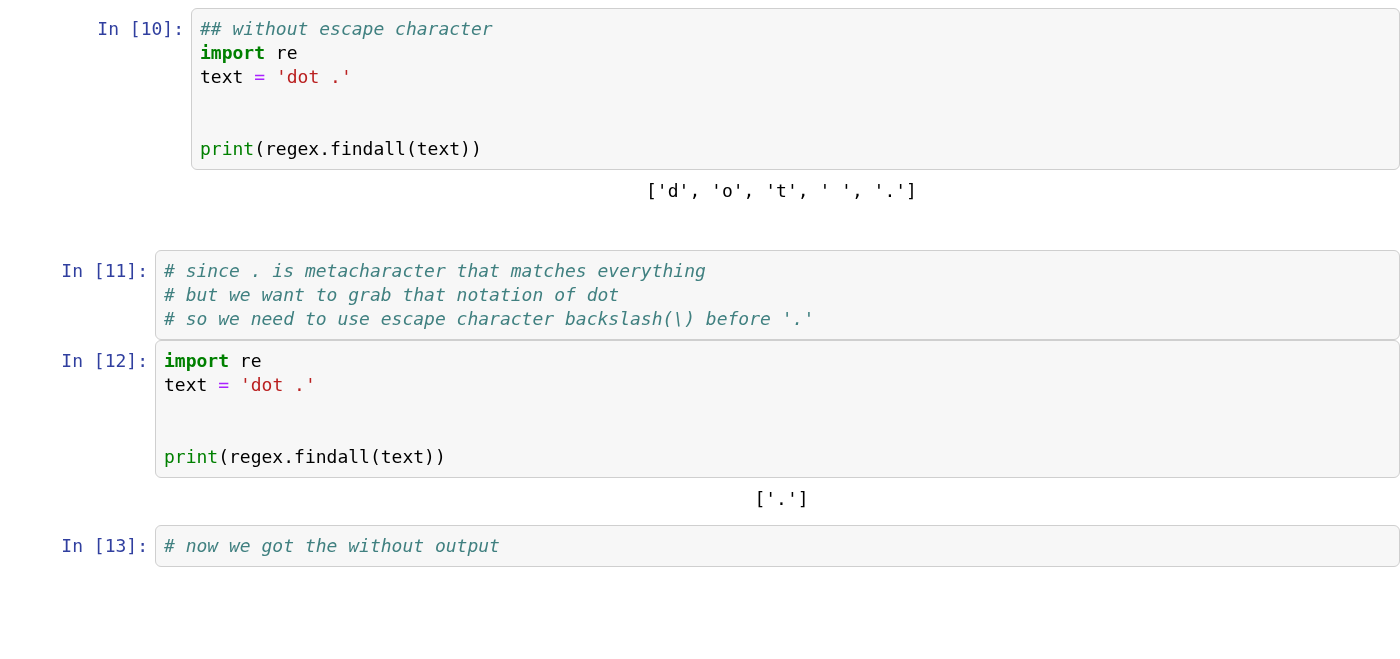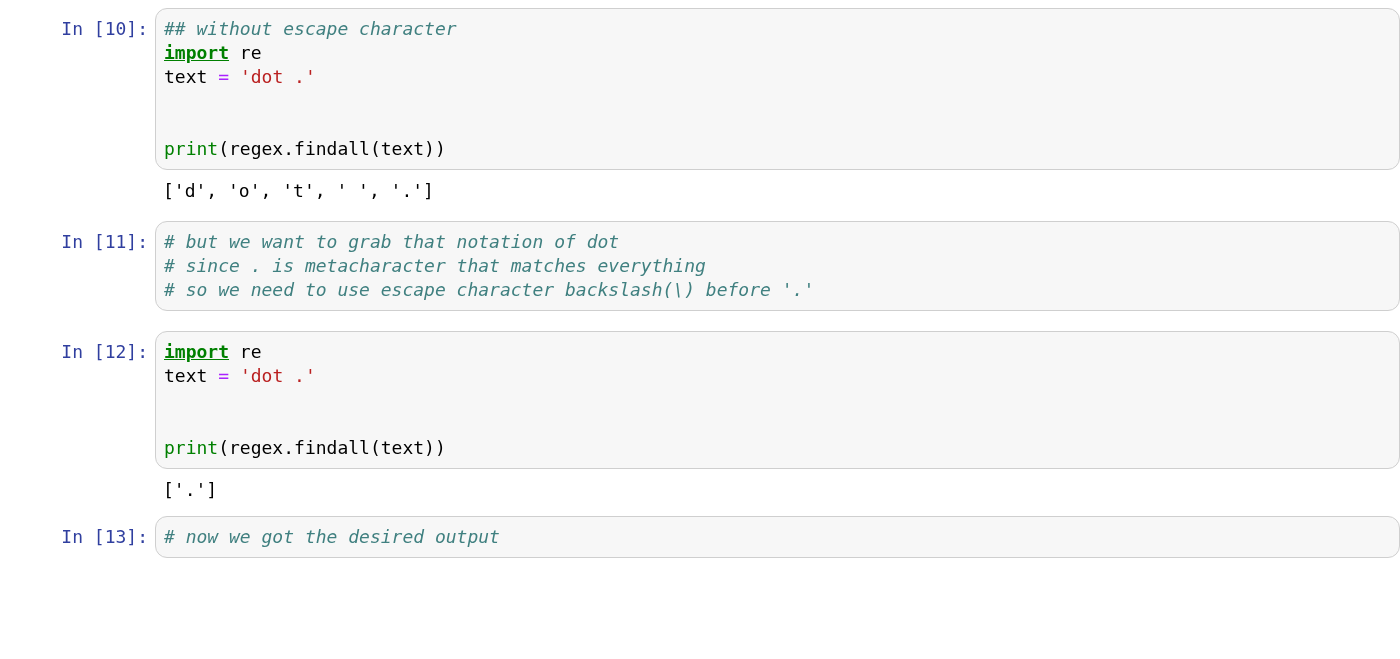--- a/index.html
+++ b/index.html
@@ -15,62 +15,63 @@
     font-size: 18px;
   }
   .notebook {
     width: 1400px;
   }
   .cell {
     display: flex;
     align-items: flex-start;
   }
   
-  .cell-c1 { margin-top: 8px; }
-  .cell-c2 { margin-top: 18px; }
-  .cell-c3 { margin-top: 20px; }
+  .cell-c1 { margin-top: 8px; margin-left: 36px; }
+  .cell-c2 { margin-top: 47px; }
+  .cell-c3 { margin-top: 0; }
   .cell-c4 { margin-top: 14px; }
   .prompt {
     flex: 0 0 155px;
     box-sizing: border-box;
     text-align: right;
     padding: 9px 7px 0 0;
     color: var(--prompt-color, #303F9F);
     white-space: pre;
     line-height: 24px;
   }
   .input-area {
     flex: 1 1 auto;
     box-sizing: border-box;
     background: var(--cell-bg, #F7F7F7);
     border: 1px solid var(--cell-border, #CFCFCF);
-    border-radius: 12px;
+    border-radius: 6px;
     padding: 8px;
     min-height: 24px;
   }
   .code-line {
     white-space: pre;
     line-height: 24px;
     min-height: 24px;
     color: var(--code-text, #000000);
   }
   .tok-comment  { color: var(--comment-color, #408080); font-style: italic; }
-  .tok-keyword  { color: var(--keyword-color, #008000); font-weight: bold; text-decoration: underline; }
+  .tok-keyword  { color: var(--keyword-color, #008000); font-weight: bold; }
   .tok-builtin  { color: var(--builtin-color, #008000); }
   .tok-operator { color: var(--operator-color, #AA22FF); }
   .tok-string   { color: var(--string-color, #BA2121); }
   .tok-plain    { color: var(--code-text, #000000); }
   .output-row {
     margin-left: 155px;
     padding: 9px 0 0 8px;
   }
   .output-text {
     white-space: pre;
     line-height: 24px;
     color: var(--code-text, #000000);
+    text-align: center;
   }
 </style>
 </head>
 <body style="background: rgb(255, 255, 255);">
 
 <div class="notebook" id="notebook">
   <div class="cell cell-c1">
     <div class="prompt">In [10]:</div>
     <div class="input-area">
         <div class="code-line"><span class="tok-comment">## without escape character</span></div>
@@ -80,38 +81,38 @@
         <div class="code-line"></div>
         <div class="code-line"><span class="tok-builtin">print</span><span class="tok-plain">(regex.findall(text))</span></div>
       </div>
   </div>
 <div class="output-row">
       <div class="output-text">['d', 'o', 't', ' ', '.']</div>
     </div>
   <div class="cell cell-c2">
     <div class="prompt">In [11]:</div>
     <div class="input-area">
+        <div class="code-line"><span class="tok-comment"># since . is metacharacter that matches everything</span></div>
         <div class="code-line"><span class="tok-comment"># but we want to grab that notation of dot</span></div>
-        <div class="code-line"><span class="tok-comment"># since . is metacharacter that matches everything</span></div>
         <div class="code-line"><span class="tok-comment"># so we need to use escape character backslash(\) before '.'</span></div>
       </div>
   </div>
 
   <div class="cell cell-c3">
     <div class="prompt">In [12]:</div>
     <div class="input-area">
         <div class="code-line"><span class="tok-keyword">import</span><span class="tok-plain"> re</span></div>
         <div class="code-line"><span class="tok-plain">text </span><span class="tok-operator">=</span><span class="tok-plain"> </span><span class="tok-string">'dot .'</span></div>
         <div class="code-line"></div>
         <div class="code-line"></div>
         <div class="code-line"><span class="tok-builtin">print</span><span class="tok-plain">(regex.findall(text))</span></div>
       </div>
   </div>
 <div class="output-row">
       <div class="output-text">['.']</div>
     </div>
   <div class="cell cell-c4">
     <div class="prompt">In [13]:</div>
     <div class="input-area">
-        <div class="code-line"><span class="tok-comment"># now we got the desired output</span></div>
+        <div class="code-line"><span class="tok-comment"># now we got the without output</span></div>
       </div>
   </div>
 </div>
 
 </body></html>

